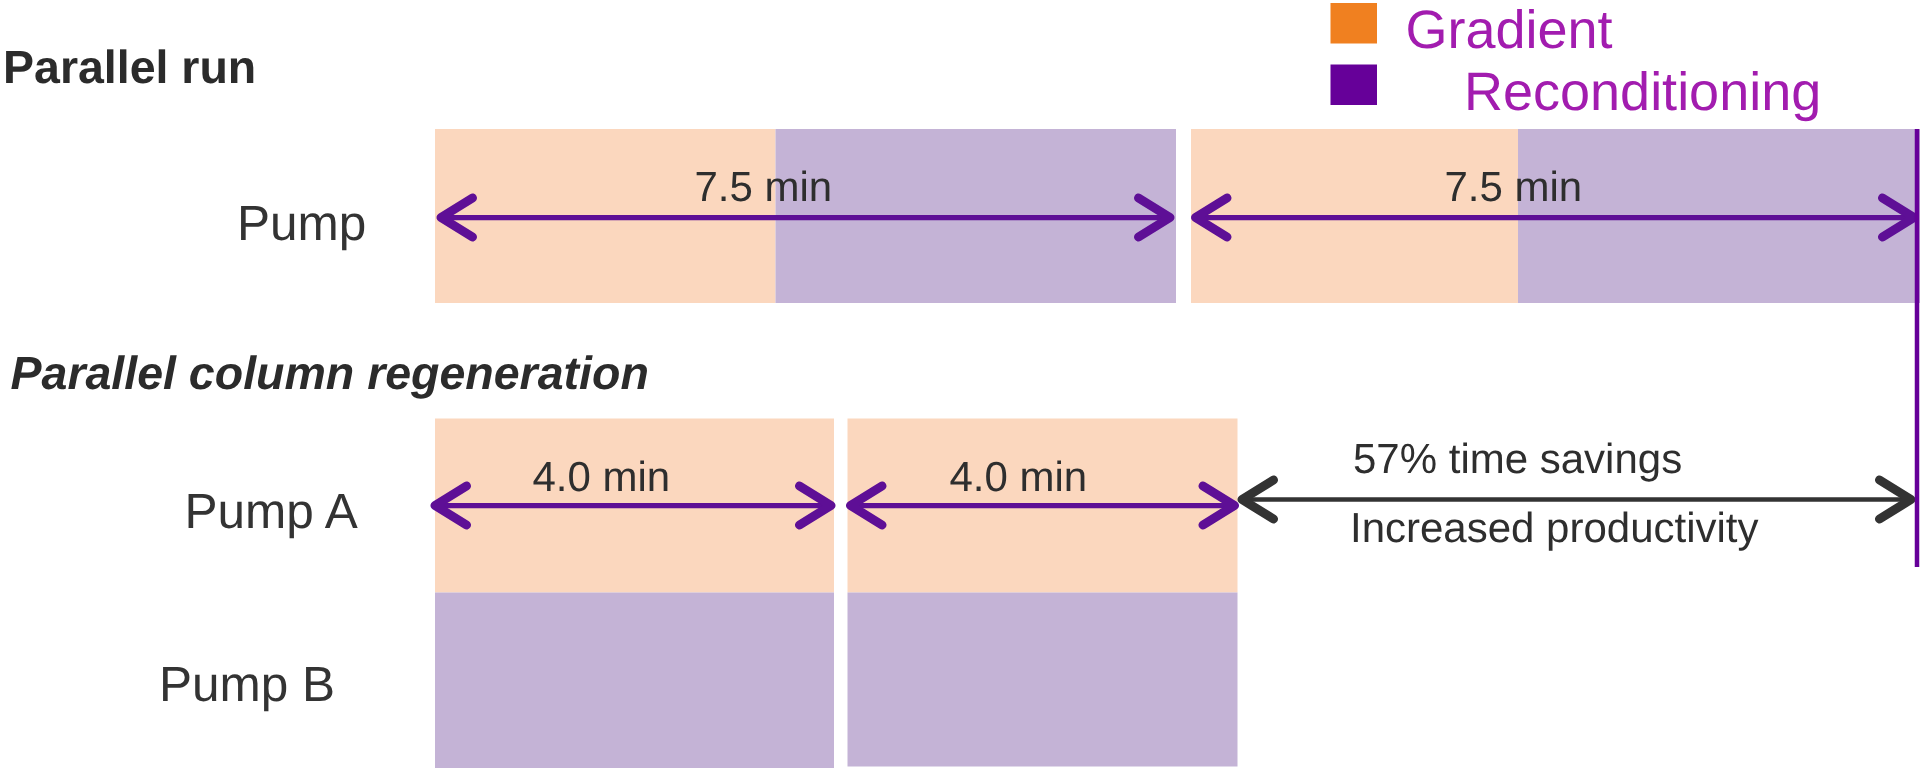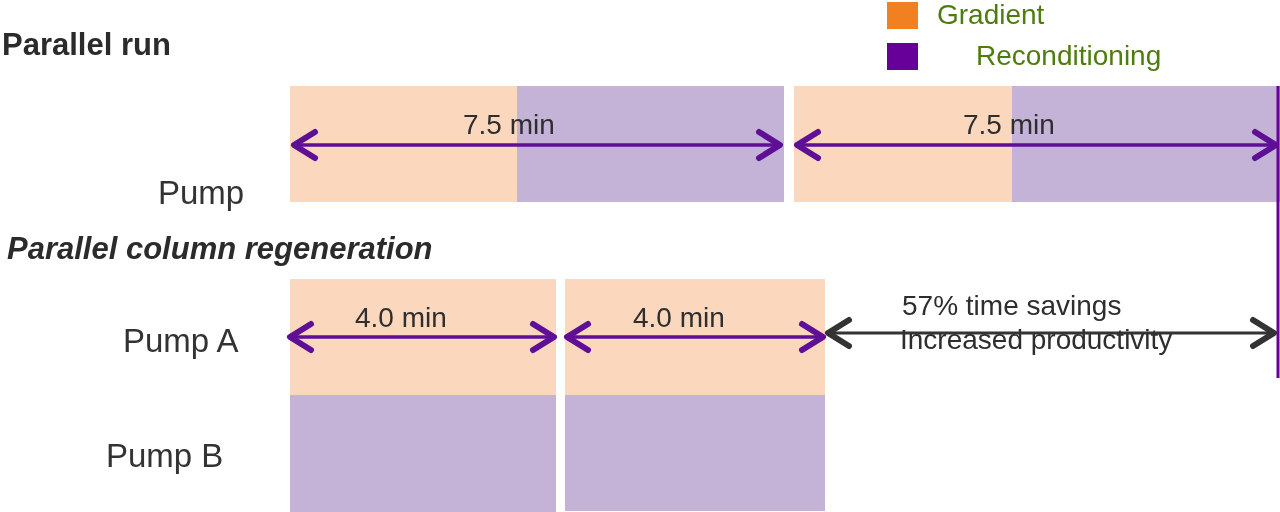--- a/index.html
+++ b/index.html
@@ -4,35 +4,35 @@
 <style>
   html, body { margin:0; padding:0; background:#ffffff; }
   body { width:1280px; height:512px; position:relative; overflow:hidden;
          font-family:"Liberation Sans", "DejaVu Sans", sans-serif; color:#2e2e2e; }
   .abs { position:absolute; }
   .heading { font-weight:bold; font-size:31px; color:#2b2b2b; white-space:nowrap; }
   .rowlabel { font-size:33px; color:#333333; white-space:nowrap; }
   .block { position:absolute; }
   .lbl { font-size:28px; color:#2e2e2e; white-space:nowrap;text-align:center; }
   .legend-swatch { position:absolute; width:31px; height:27px; }
-  .legend-text { font-size:28px; color:#4d7c0f; white-space:nowrap; }
+  .legend-text { font-size:36px; color:#a21caf; white-space:nowrap; }
   svg.overlay { position:absolute; left:0; top:0; }
 </style>
 </head>
 <body>
 
 <div>
   <div class="legend-swatch" style="left:887px; top:2px; background:#F08020;"></div>
   <div class="abs legend-text" style="left:937px; top:-1px;">Gradient</div>
   <div class="legend-swatch" style="left:887px; top:43px; background:#660099;"></div>
   <div class="abs legend-text" style="left:976px; top:40px;">Reconditioning</div>
 </div>
 
 <div class="abs heading" style="left:2px; top:27px;">Parallel run</div>
-<div class="abs rowlabel" style="left:158px; top:130px;margin-top:44px;">Pump</div>
+<div class="abs rowlabel" style="left:158px; top:130px;">Pump</div>
 
 <div class="block" style="left:290px; top:86px; width:227px; height:116px; background:#FBD7BE;"></div>
 <div class="block" style="left:517px; top:86px; width:267px; height:116px; background:#C4B3D6;"></div>
 
 <div class="block" style="left:794px; top:86px; width:218px; height:116px; background:#FBD7BE;"></div>
 <div class="block" style="left:1012px; top:86px; width:268px; height:116px; background:#C4B3D6;"></div>
 
 <div class="abs lbl" style="left:463px; top:109px;">7.5 min</div>
 <div class="abs lbl" style="left:963px; top:109px;">7.5 min</div>
 
@@ -43,21 +43,21 @@
 <div class="block" style="left:290px; top:279px; width:266px; height:116px; background:#FBD7BE;"></div>
 <div class="block" style="left:565px; top:279px; width:260px; height:116px; background:#FBD7BE;"></div>
 
 <div class="block" style="left:290px; top:395px; width:266px; height:117px; background:#C4B3D6;"></div>
 <div class="block" style="left:565px; top:395px; width:260px; height:116px; background:#C4B3D6;"></div>
 
 <div class="abs lbl" style="left:355px; top:302px;">4.0 min</div>
 <div class="abs lbl" style="left:633px; top:302px;">4.0 min</div>
 
 <div class="abs lbl" style="left:902px; top:290px;">57% time savings</div>
-<div class="abs lbl" style="left:900px; top:324px;">Increased productivity</div>
+<div class="abs lbl" style="left:900px; top:336px;">Increased productivity</div>
 
 <svg class="overlay" width="1280" height="512" viewBox="0 0 1280 512">
   <g stroke="#5E0F96" fill="none" stroke-linecap="round" stroke-linejoin="round">
 
     <g>
       <line x1="294" y1="145" x2="780" y2="145" stroke-width="3.5"></line>
       <polyline points="315,132 294,145 315,158" stroke-width="6"></polyline>
       <polyline points="759,132 780,145 759,158" stroke-width="6"></polyline>
     </g>
 

